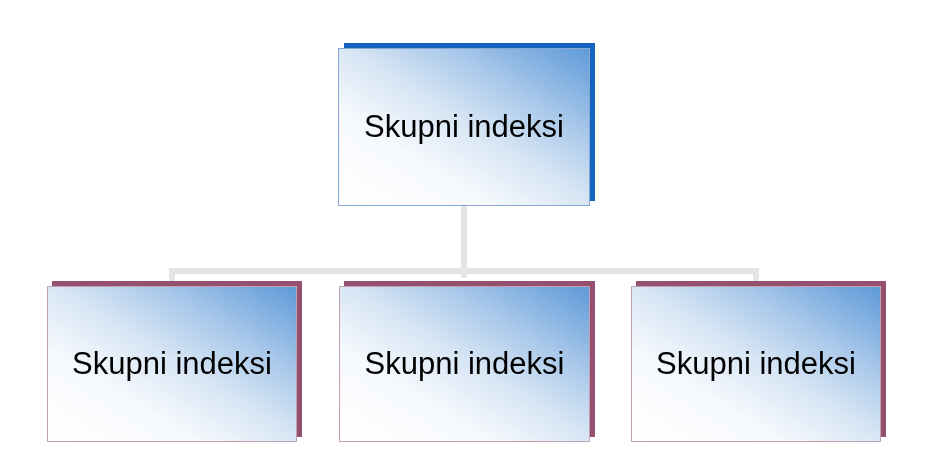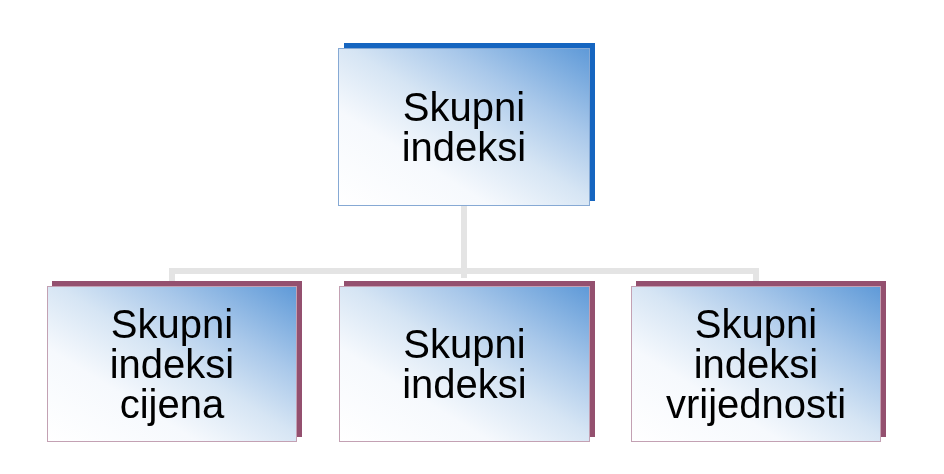--- a/index.html
+++ b/index.html
@@ -14,21 +14,21 @@
       position: absolute;
     }
     .box {
       position: absolute;
       box-sizing: border-box;
       display: flex;
       align-items: center;
       justify-content: center;
       text-align: center;
       color: #000000;
-      font-size: 40px;
+      font-size: 31px;
       line-height: 40px;
       background: linear-gradient(to top right, #ffffff 0%, #f6f9fd 30%, #d6e5f4 52%, #a9c8ea 72%, #5f9ad8 100%);
     }
     .box span { display: block; }
     .box.top { border: 1.5px solid #86a9d4; }
     .box.child { border: 1.5px solid #c3a1b3; }
     .line {
       position: absolute;
       background: #e4e4e4;
     }
@@ -43,30 +43,28 @@
 
 <div class="shadow" style="left:344px; top:43px; width:251px; height:158px; background:#1565c0;"></div>
 <div class="box top" style="left:338px; top:48px; width:252px; height:158px;">
   <span>Skupni indeksi</span>
 </div>
 
 <div class="shadow" style="left:52px; top:281px; width:250px; height:156px; background:#94506f;"></div>
 <div class="box child" style="left:47px; top:286px; width:250px; height:156px;">
   <div>
     <span>Skupni indeksi</span>
-    <span>cijena</span>
   </div>
 </div>
 
 <div class="shadow" style="left:344px; top:281px; width:251px; height:156px; background:#94506f;"></div>
 <div class="box child" style="left:339px; top:286px; width:251px; height:156px;">
   <div>
     <span>Skupni indeksi</span>
   </div>
 </div>
 
 <div class="shadow" style="left:636px; top:281px; width:250px; height:156px; background:#94506f;"></div>
 <div class="box child" style="left:631px; top:286px; width:250px; height:156px;">
   <div>
     <span>Skupni indeksi</span>
-    <span>vrijednosti</span>
   </div>
 </div>
 
 </body></html>

